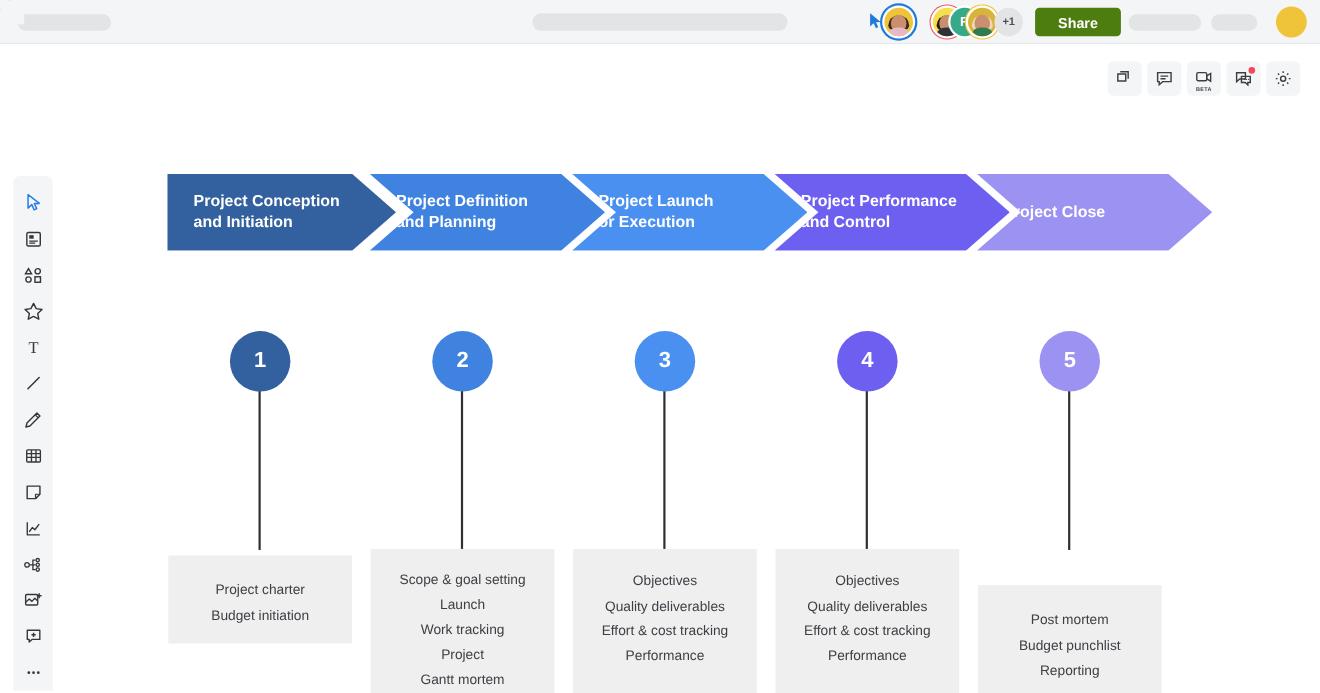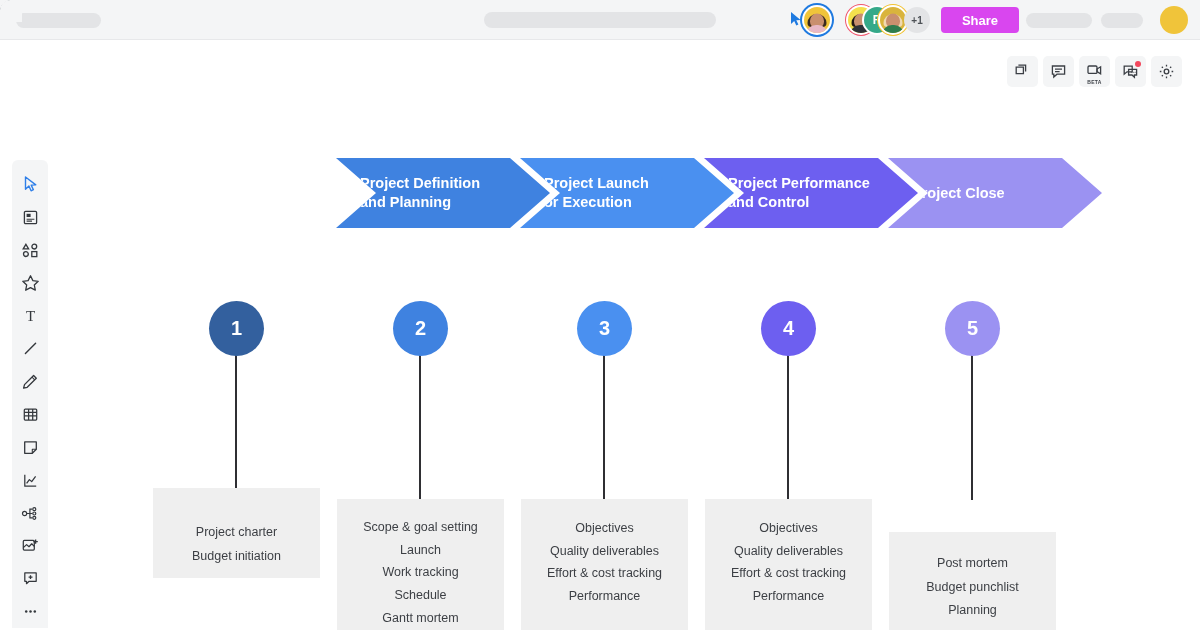--- a/index.html
+++ b/index.html
@@ -115,21 +115,21 @@
     border-radius: 50%;
     background: #e3e4e6;
     display: flex; align-items: center; justify-content: center;
     font-size: 10px; font-weight: 700; color: #4d5156;
   }
 
   .share-btn {
     position: absolute;
     left: 941px; top: 7px;
     width: 78px; height: 26px;
-    background: #d946ef;
+    background: #4d7c0f;
     border-radius: 4px;
     color: #ffffff;
     font-size: 13px;
     font-weight: 700;
     display: flex; align-items: center; justify-content: center;
     cursor: pointer;
   }
 
   .av-me {
     position: absolute;
@@ -433,45 +433,47 @@
         <circle cx="4.2" cy="8.5" r="1.25"></circle>
         <circle cx="8.5" cy="8.5" r="1.25"></circle>
         <circle cx="12.8" cy="8.5" r="1.25"></circle>
       </svg>
     </div>
   </div>
 
   <div class="canvas">
 
     <div class="chev-row">
+      <div class="chev chev-0">Project Conception
+and Initiation</div>
       <div class="chev chev-n chev-1">Project Definition
 and Planning</div>
       <div class="chev chev-n chev-2">Project Launch
 or Execution</div>
       <div class="chev chev-n chev-3">Project Performance
 and Control</div>
       <div class="chev chev-n chev-4">Project Close</div>
     </div>
 
     <div class="circle-row">
 
       <div class="stem" style="left:235px; top:315px; height:145px;"></div>
       <div class="node-circle" style="left:209px; top:261px; background:#33609e;">1</div>
-      <div class="info-box" style="left:153px; top:448px; width:167px; height:90px;justify-content:center;">
+      <div class="info-box" style="left:153px; top:465px; width:167px; height:80px;">
         <div class="line">Project charter</div>
         <div class="line">Budget initiation</div>
       </div>
 
       <div class="stem" style="left:419px; top:315px; height:145px;"></div>
       <div class="node-circle" style="left:393px; top:261px; background:#3f82e0;">2</div>
       <div class="info-box" style="left:337px; top:459px; width:167px; height:171px; padding-top:21px; gap:7px;">
         <div class="line">Scope &amp; goal setting</div>
         <div class="line">Launch</div>
         <div class="line">Work tracking</div>
-        <div class="line">Schedule</div>
+        <div class="line">Project</div>
         <div class="line">Gantt mortem</div>
       </div>
 
       <div class="stem" style="left:603px; top:315px; height:145px;"></div>
       <div class="node-circle" style="left:577px; top:261px; background:#4a90f0;">3</div>
       <div class="info-box" style="left:521px; top:459px; width:167px; height:151px; padding-top:22px; gap:7px;">
         <div class="line">Objectives</div>
         <div class="line">Quality deliverables</div>
         <div class="line">Effort &amp; cost tracking</div>
         <div class="line">Performance</div>
@@ -484,18 +486,18 @@
         <div class="line">Quality deliverables</div>
         <div class="line">Effort &amp; cost tracking</div>
         <div class="line">Performance</div>
       </div>
 
       <div class="stem" style="left:971px; top:315px; height:145px;"></div>
       <div class="node-circle" style="left:945px; top:261px; background:#9b92f2;">5</div>
       <div class="info-box" style="left:889px; top:459px; width:167px; height:110px; padding-top:24px;margin-top:33px;">
         <div class="line">Post mortem</div>
         <div class="line">Budget punchlist</div>
-        <div class="line">Planning</div>
+        <div class="line">Reporting</div>
       </div>
 
     </div>
   </div>
 </div>
 
 </body></html>

